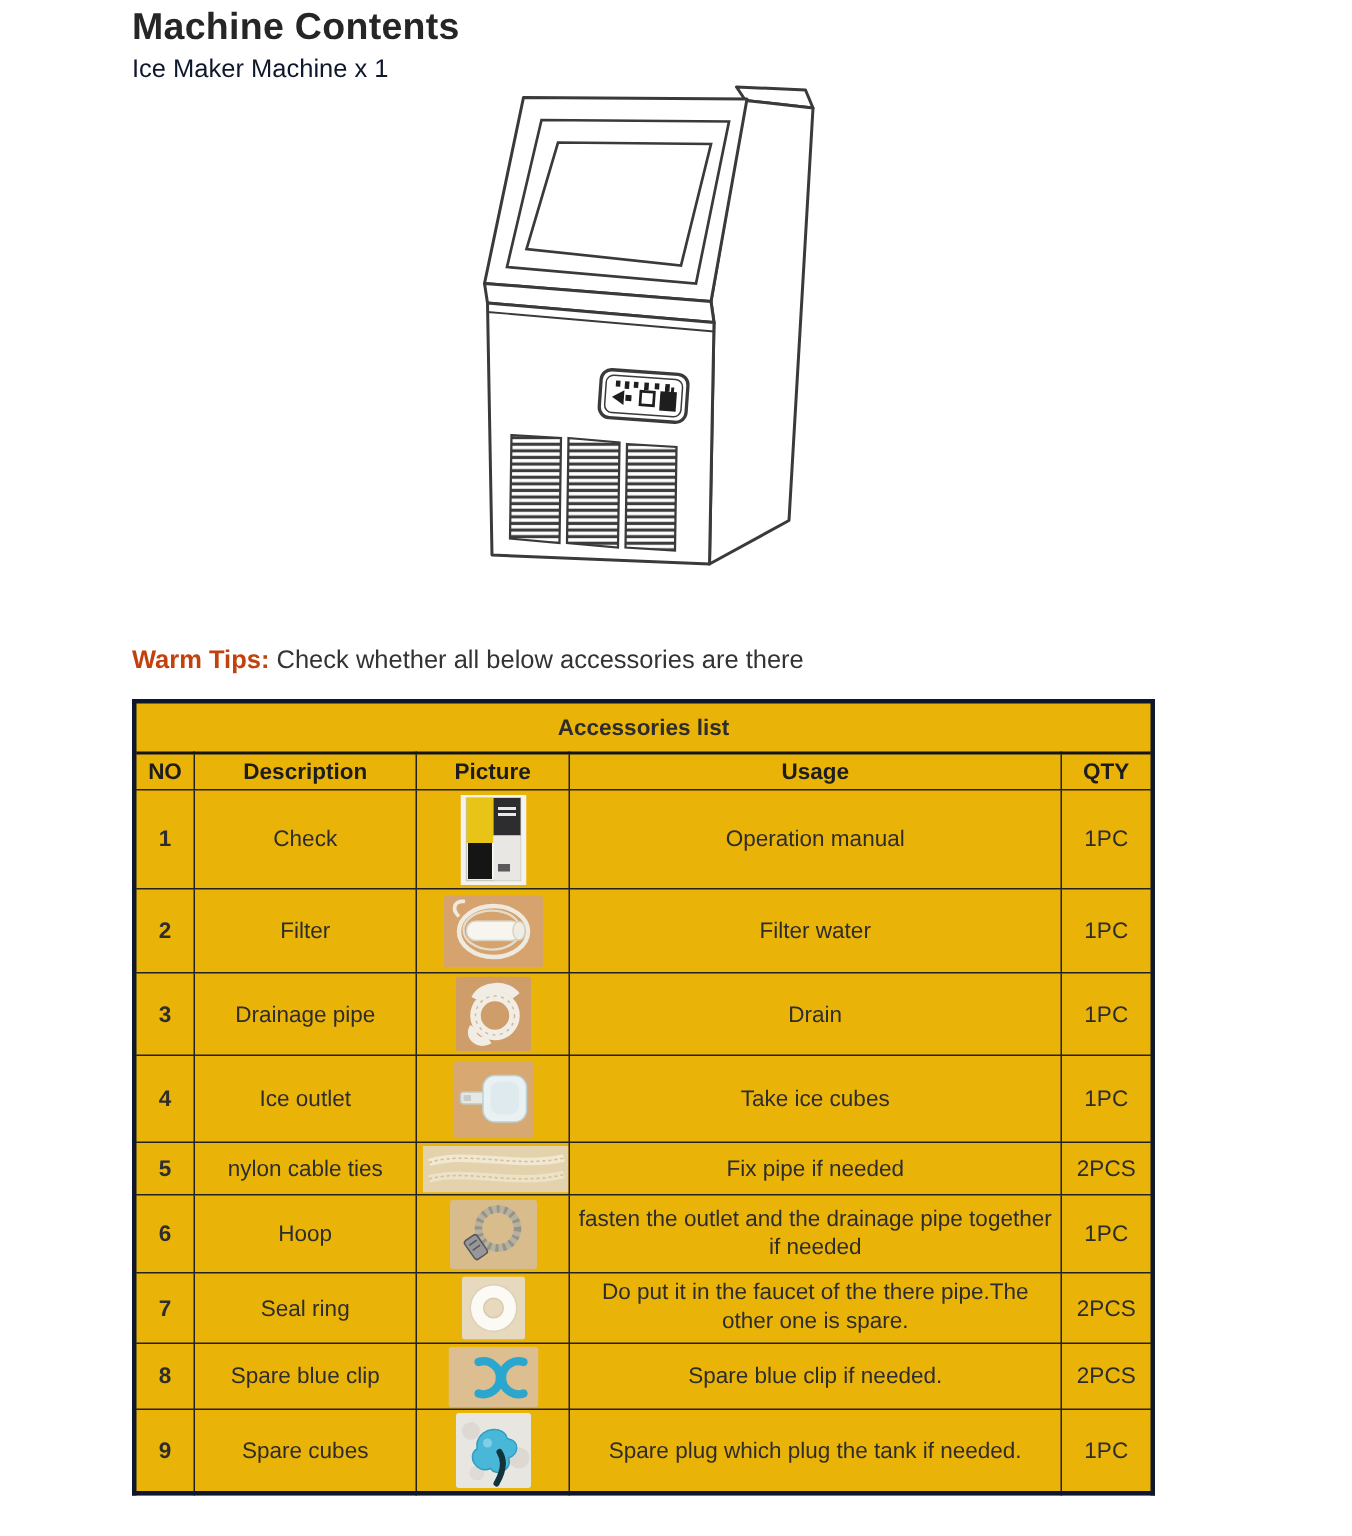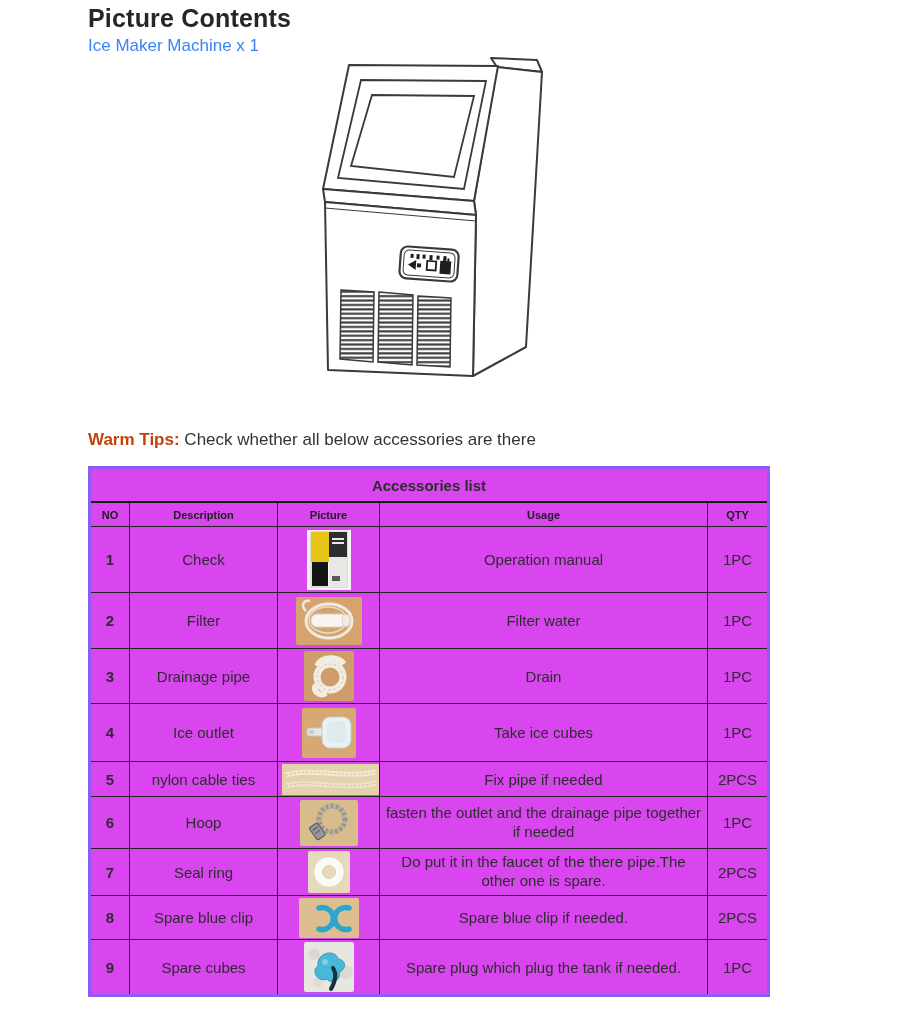--- a/index.html
+++ b/index.html
@@ -6,48 +6,48 @@
   body{
     width:901px;height:1024px;background:#ffffff;position:relative;
     font-family:"Liberation Sans","DejaVu Sans",sans-serif;color:#2d2d2d;
     -webkit-font-smoothing:antialiased;
   }
   .page-title{
     position:absolute;left:88px;top:4px;margin:0;
     font-size:25px;font-weight:bold;color:#262626;letter-spacing:0.2px;
   }
   .page-subtitle{
-    position:absolute;left:88px;top:36px;margin:0;font-size:17px;color:#3b82f6;
+    position:absolute;left:88px;top:36px;margin:0;font-size:17px;color:#0f172a;
   }
   .machine-wrap{position:absolute;left:295px;top:52px;width:265px;height:338px;}
   .warm-tips{position:absolute;left:88px;top:430px;margin:0;font-size:17px;color:#333;}
   .warm-tips b{color:#c2410c;}
   .acc-table-wrap{position:absolute;left:88px;top:466px;}
   table.acc{
     border-collapse:collapse;table-layout:fixed;width:679px;
-    border:3px solid #8b5cf6;background:#d946ef;
+    border:3px solid #0f172a;background:#eab308;
   }
   table.acc td,table.acc th{
     border:1px solid #222;padding:1px 4px;text-align:center;vertical-align:middle;
     font-size:15px;color:#2d2d2d;overflow:hidden;
   }
   .t-title{
     font-size:21px;font-weight:bold;color:#1d1d1d;height:30px;
     border-bottom:2px solid #151515 !important;
   }
-  tr.head th{font-weight:bold;height:21px;font-size:11px;color:#1d1d1d;}
+  tr.head th{font-weight:bold;height:21px;font-size:15px;color:#1d1d1d;}
   td.no{font-weight:bold;}
   td.pic{padding:2px 0;}
   td.pic svg{display:block;margin:0 auto;}
   .usage-wrap{line-height:1.25;}
 </style>
 </head>
 <body>
 
-<h1 class="page-title">Picture Contents</h1>
+<h1 class="page-title">Machine Contents</h1>
 <p class="page-subtitle">Ice Maker Machine x 1</p>
 
 <div class="machine-wrap">
   <svg width="265" height="338" viewBox="0 0 265 338">
     <defs>
       <pattern id="vent" width="6" height="4.4" patternUnits="userSpaceOnUse">
         <rect width="6" height="4.4" fill="#ffffff"></rect>
         <rect y="1.1" width="6" height="2.1" fill="#3c3c3c"></rect>
       </pattern>
     </defs>

